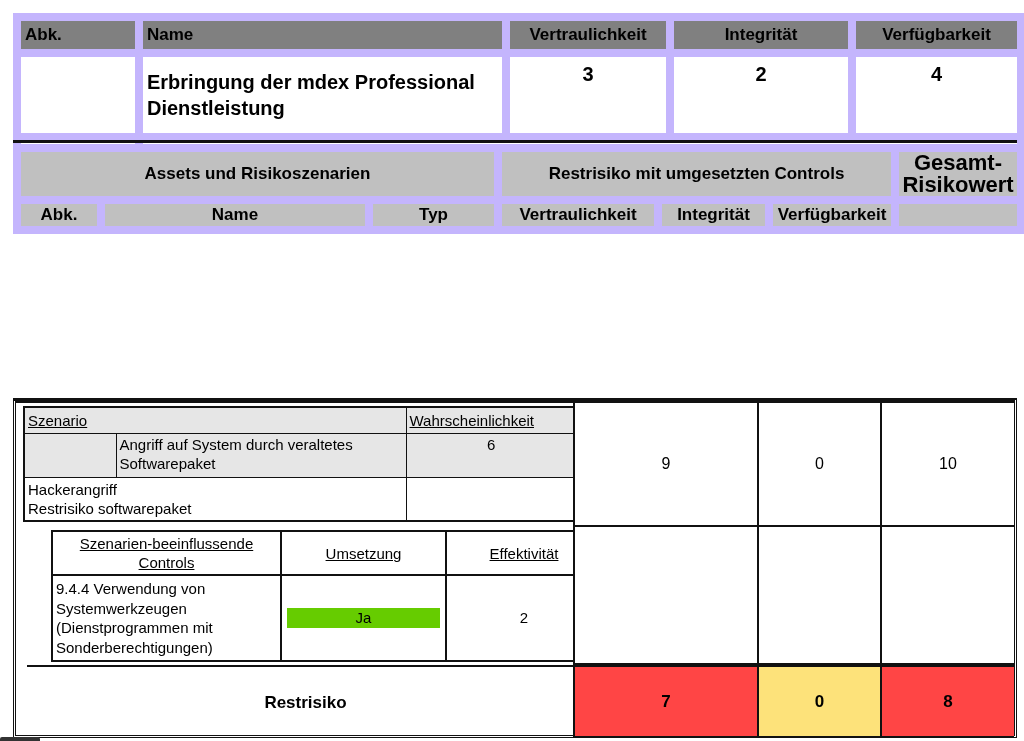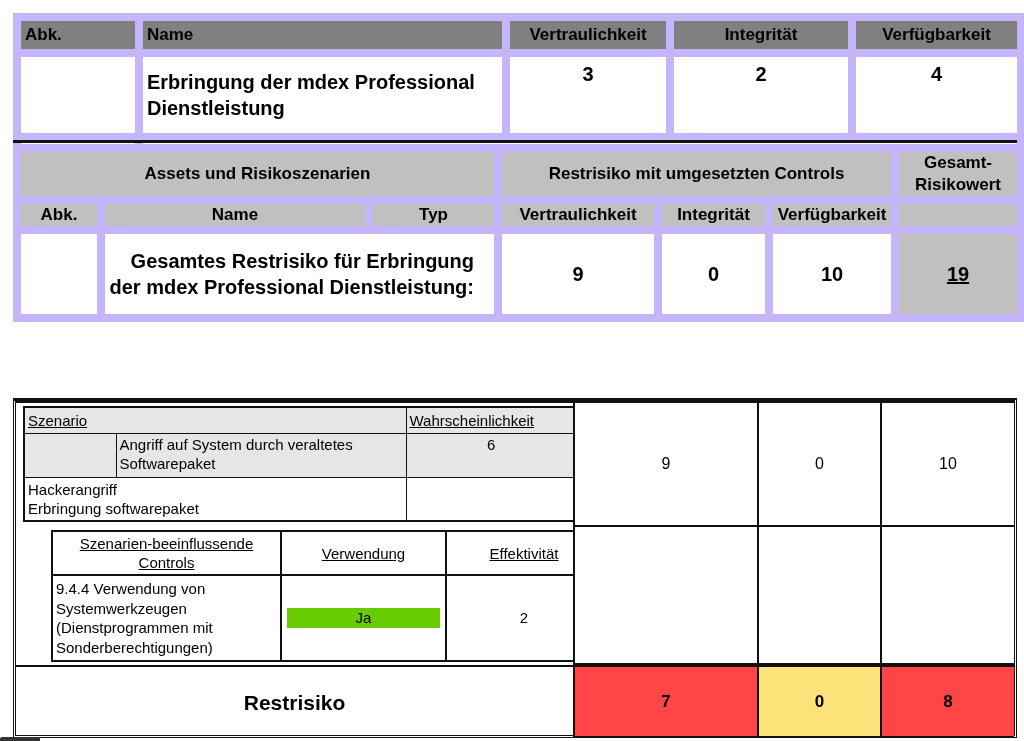--- a/index.html
+++ b/index.html
@@ -16,21 +16,21 @@
     #t1 .row td.name { font-weight: bold; font-size: 20px; line-height: 26px; padding: 12px 4px; }
     #t1 .row td.num { font-weight: bold; font-size: 20px; text-align: center; vertical-align: top; padding-top: 6px; }
     #t1 .empty td { height: 29px; background: #fff; }
     .sep-line { position: absolute; left: 13px; width: 1004px; height: 3px; background: #111; }
 
     
     #t2 { position: absolute; left: 13px; top: 144px; width: 1004px; }
     #t2 td { text-align: center; font-weight: bold; font-size: 17px; }
     #t2 .g1 td { background: #c0c0c0; height: 52px; }
     #t2 .g2 td { background: #c0c0c0; height: 30px; }
-    #t2 .g1 td.gesamt { line-height: 22px; font-size: 17px; }
+    #t2 .g1 td.gesamt { line-height: 22px; font-size: 22px; }
     #t2 .total td { background: #fff; height: 88px; font-size: 20px; }
     #t2 .total td.lbl { text-align: right; padding-right: 20px; line-height: 26px; }
     #t2 .total td.sum { background: #c0c0c0; text-decoration: underline; }
     #t2 .client td { background: #808080; height: 72px; font-size: 18px; }
 
     
     #detail-outer { position: absolute; left: 13px; top: 398px; width: 1004px; height: 340px; border: 3px double #111; border-top: 5px solid #111; }
     #scen { position: absolute; left: 7px; top: 3px; width: 553px; border: 2px solid #111; }
     #scen td { border: 1px solid #111; font-size: 15px; padding: 1px 3px; }
     #scen .h td { background: #e6e6e6; height: 26px; }
@@ -41,21 +41,21 @@
 
     #ctrl { position: absolute; left: 7px; top: 127px; width: 550px; border: 2px solid #0c4a6e; margin-left: 28px; }
     #ctrl td { border: 2px solid #111; font-size: 15px; }
     #ctrl .h td { height: 44px; text-align: center; line-height: 19px; }
     #ctrl .h td span { text-decoration: underline; }
     #ctrl .r td { height: 86px; line-height: 19.5px; padding: 1px 3px; }
     #ctrl .r td.eff { text-align: center; }
     .ja-bar { background: #66cc00; height: 20px; line-height: 20px; text-align: center; font-size: 15px; margin: 0 2px; }
 
     .rcell { position: absolute; border-left: 2px solid #111; border-bottom: 2px solid #111; text-align: center; font-size: 16px; display: flex; align-items: center; justify-content: center; background: #fff; }
-    .rest-lbl { position: absolute; left: 0; top: 262px; width: 557px; height: 73px; display: flex; align-items: center; justify-content: center; font-weight: bold; font-size: 21px; border-top: 2px solid #111; }
+    .rest-lbl { position: absolute; left: 11px; top: 262px; width: 557px; height: 73px; display: flex; align-items: center; justify-content: center; font-weight: bold; font-size: 17px; border-top: 2px solid #111; }
     .rcell.bold { font-weight: bold; font-size: 17px; }
     .corner { position: absolute; left: 0; top: 737px; width: 40px; height: 4px; background: #333; border-radius: 2px 2px 0 0; }
   </style>
 </head>
 <body>
 
 <table id="t1">
   <colgroup>
       <col style="width:122px">
       <col style="width:367px">
@@ -104,28 +104,20 @@
   </tr>
   <tr class="g2">
     <td>Abk.</td>
     <td>Name</td>
     <td>Typ</td>
     <td>Vertraulichkeit</td>
     <td>Integrität</td>
     <td>Verfügbarkeit</td>
     <td></td>
   </tr>
-  <tr class="total">
-    <td></td>
-    <td colspan="2" class="lbl">Gesamtes Restrisiko für Erbringung der mdex Professional Dienstleistung:</td>
-    <td>9</td>
-    <td>0</td>
-    <td>10</td>
-    <td class="sum">19</td>
-  </tr>
 </tbody>
   </table>
 
 <div id="detail-outer">
   <table id="scen">
     <colgroup>
         <col style="width:92px">
         <col style="width:290px">
         <col style="width:171px">
       </colgroup>
@@ -135,37 +127,37 @@
       <td><span>Wahrscheinlichkeit</span></td>
     </tr>
     <tr class="r1">
       <td></td>
       <td>Angriff auf System durch veraltetes Softwarepaket</td>
       <td class="prob">6</td>
     </tr>
     <tr class="r2">
       <td colspan="2">
         <div>Hackerangriff</div>
-        <div>Erbringung softwarepaket</div>
+        <div>Restrisiko softwarepaket</div>
       </td>
       <td></td>
     </tr>
   </tbody>
     </table>
 
   <table id="ctrl">
     <colgroup>
         <col style="width:229px">
         <col style="width:165px">
         <col style="width:156px">
       </colgroup>
     <tbody>
         <tr class="h">
       <td><span>Szenarien-beeinflussende Controls</span></td>
-      <td><span>Verwendung</span></td>
+      <td><span>Umsetzung</span></td>
       <td><span>Effektivität</span></td>
     </tr>
     <tr class="r">
       <td>9.4.4 Verwendung von Systemwerkzeugen (Dienstprogrammen mit Sonderberechtigungen)</td>
       <td>
             <div class="ja-bar">Ja</div>
           </td>
       <td class="eff">2</td>
     </tr>
   </tbody>

